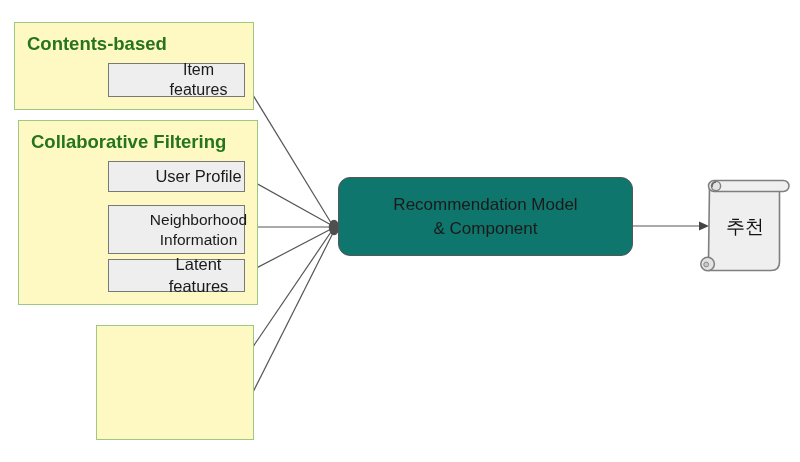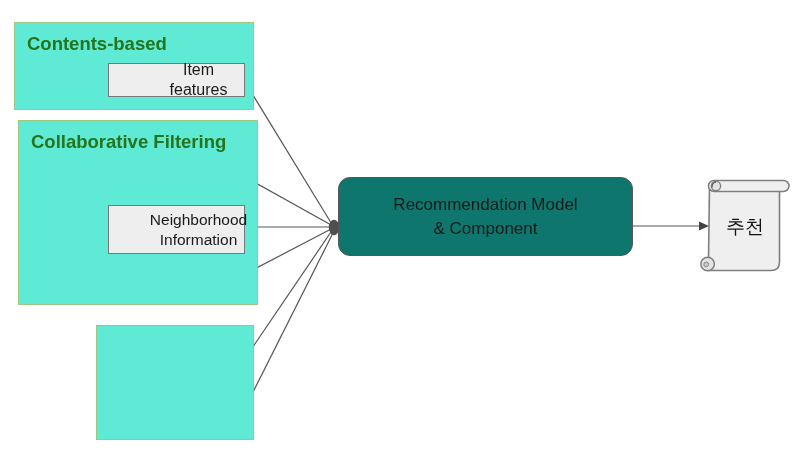--- a/index.html
+++ b/index.html
@@ -17,21 +17,21 @@
   }
   svg.connector-layer {
     position: absolute;
     left: 0; top: 0;
     width: 800px; height: 462px;
     pointer-events: none;
   }
   .group {
     position: absolute;
     border: 1.5px solid #9ec781;
-    background: #5eead4;
+    background: #fef9c3;
     box-sizing: border-box;
   }
   .group-title {
     position: absolute;
     left: 12px;
     top: 10px;
     font-size: 18.5px;
     font-weight: bold;
     color: #26741c;
     white-space: nowrap;
@@ -112,24 +112,26 @@
   </div>
 
   <div class="group group-collaborative">
     <div class="group-title">Collaborative Filtering</div>
   </div>
 
   <div class="group group-other"></div>
 
   <div class="node node-item-features">Item features</div>
 
+  <div class="node node-user-profile">User Profile</div>
 
   <div class="node node-neighborhood">Neighborhood
 Information</div>
 
+  <div class="node node-latent-features">Latent features</div>
 
 
 
   <div class="center-node">Recommendation Model
 &amp; Component</div>
 
   <svg class="scroll-shape" viewBox="0 0 96 100" xmlns="http://www.w3.org/2000/svg">
 
     <path d="M10.5 8 H80.5 V85 Q80.5 93.5 72 93.5 H9.5 V84 Z" fill="#efefef" stroke="#7f7f7f" stroke-width="1.6" stroke-linejoin="round"></path>
 

